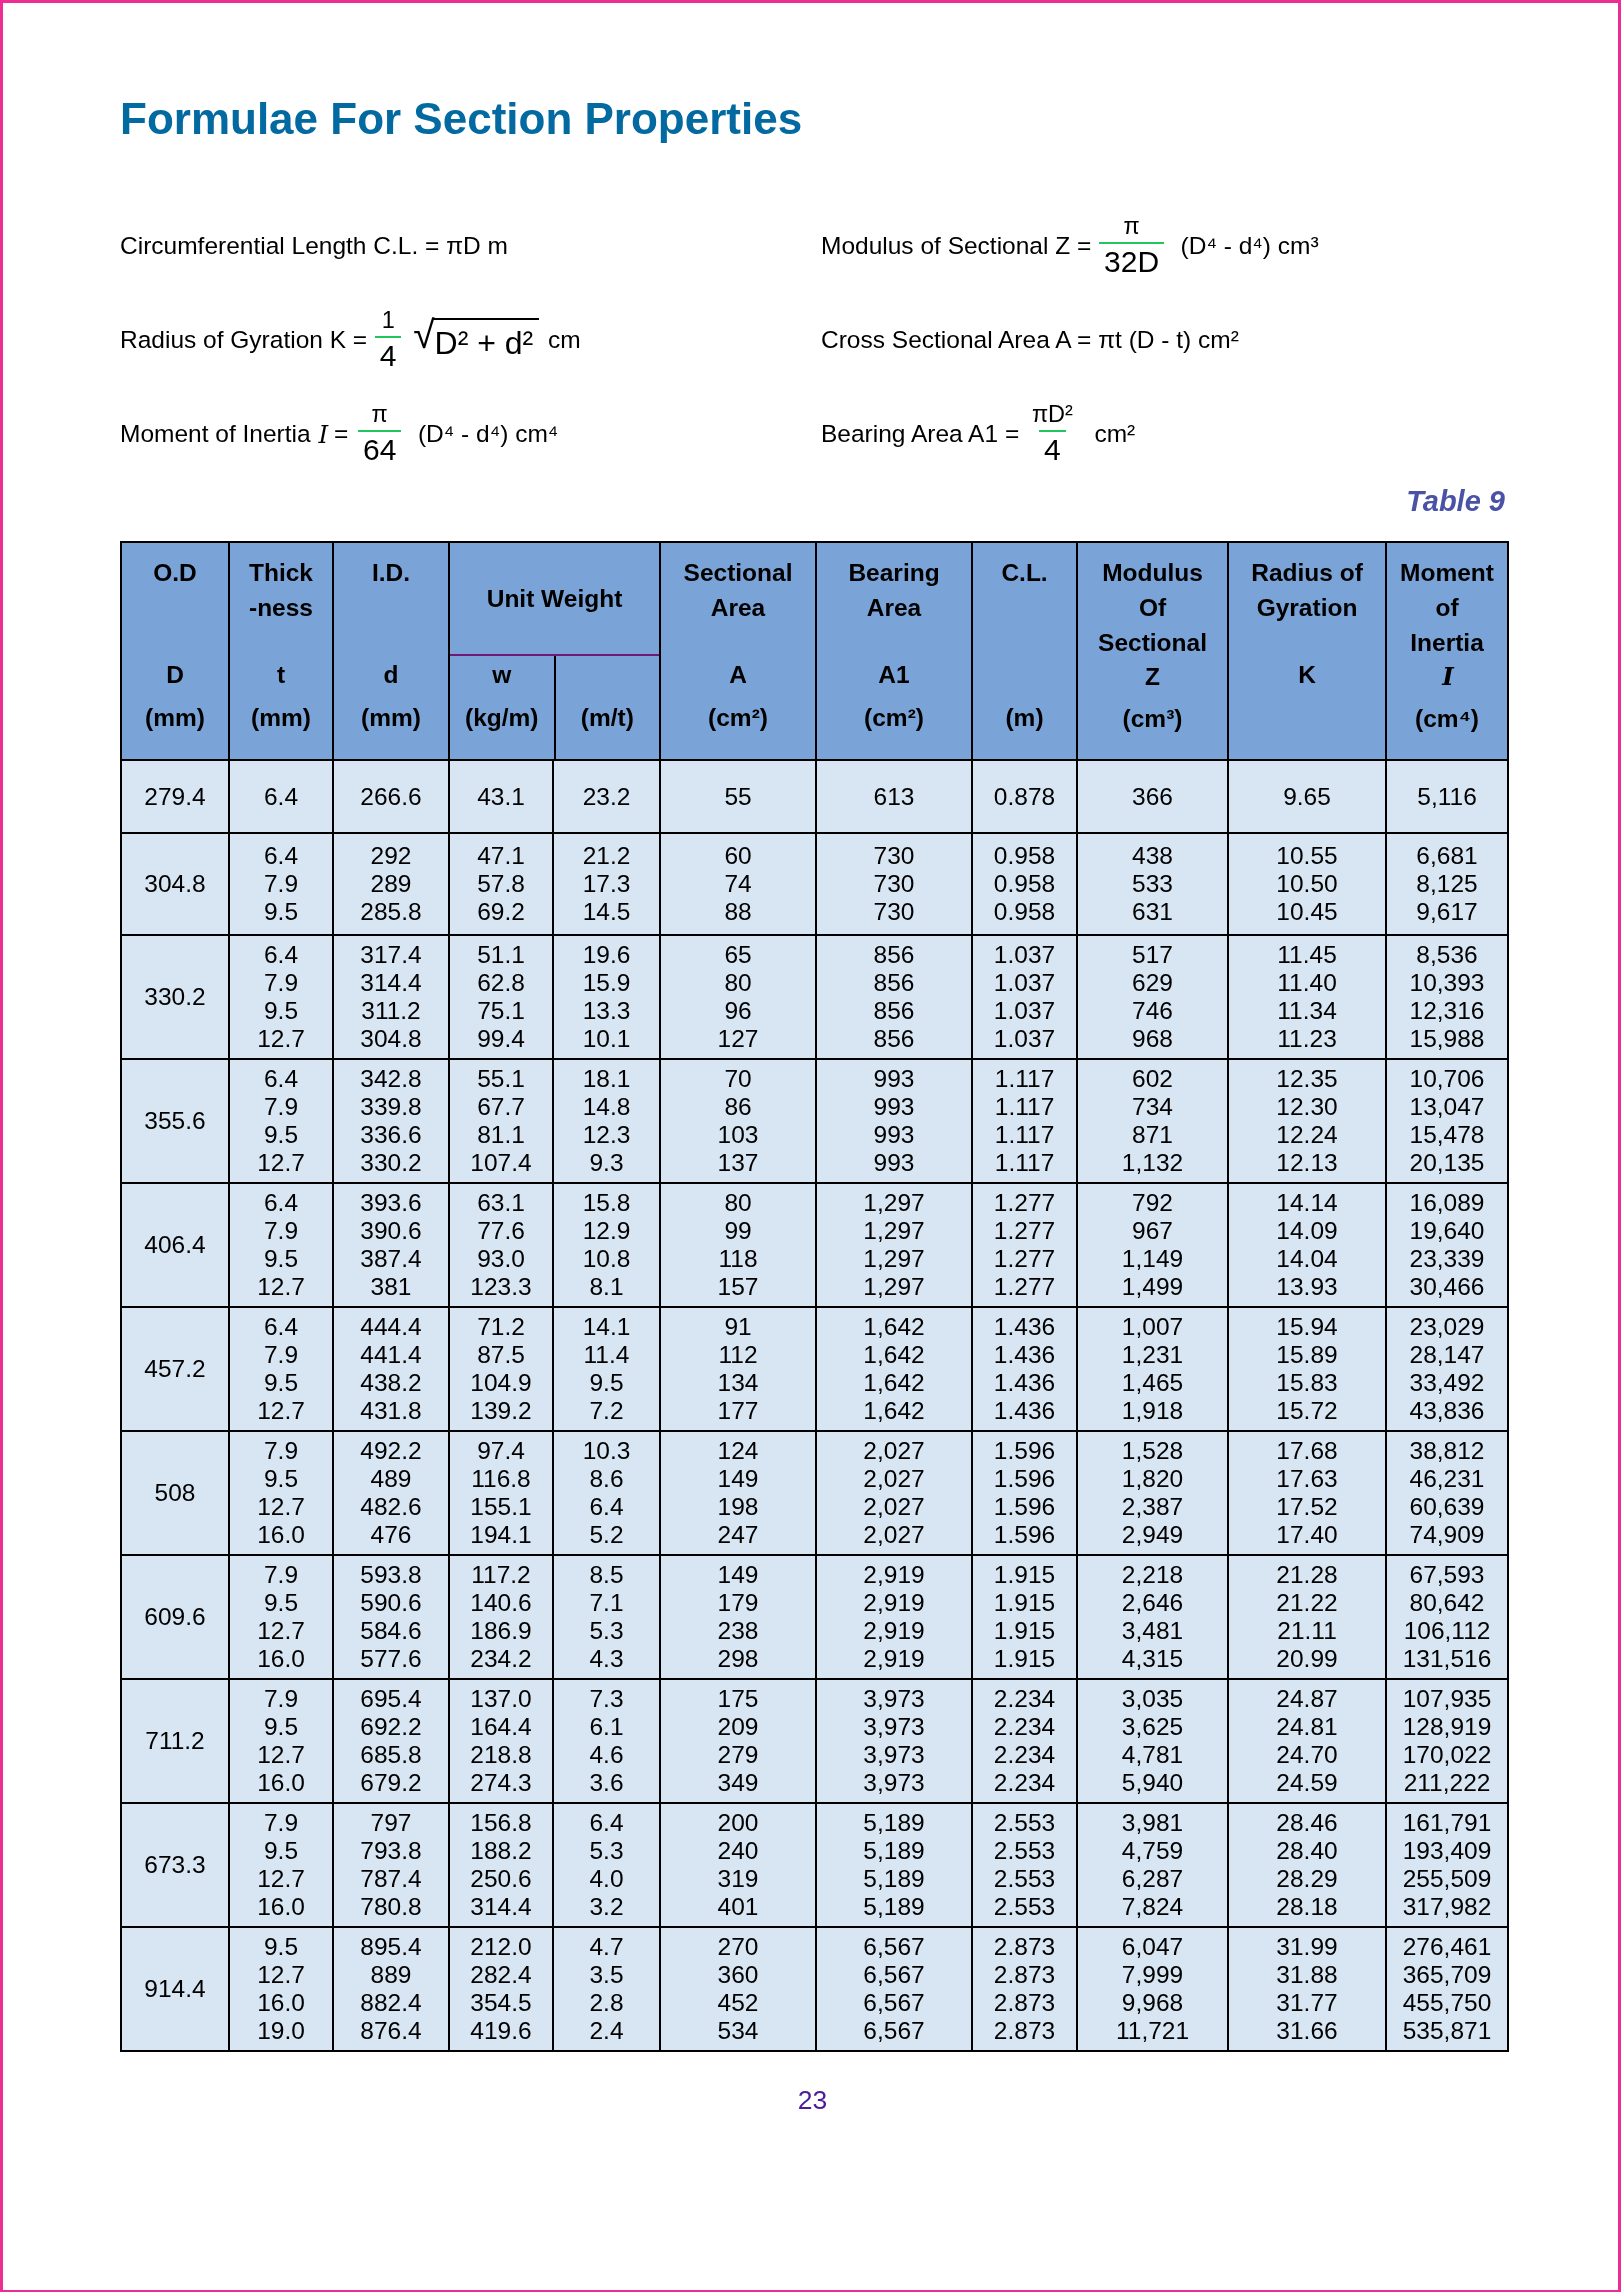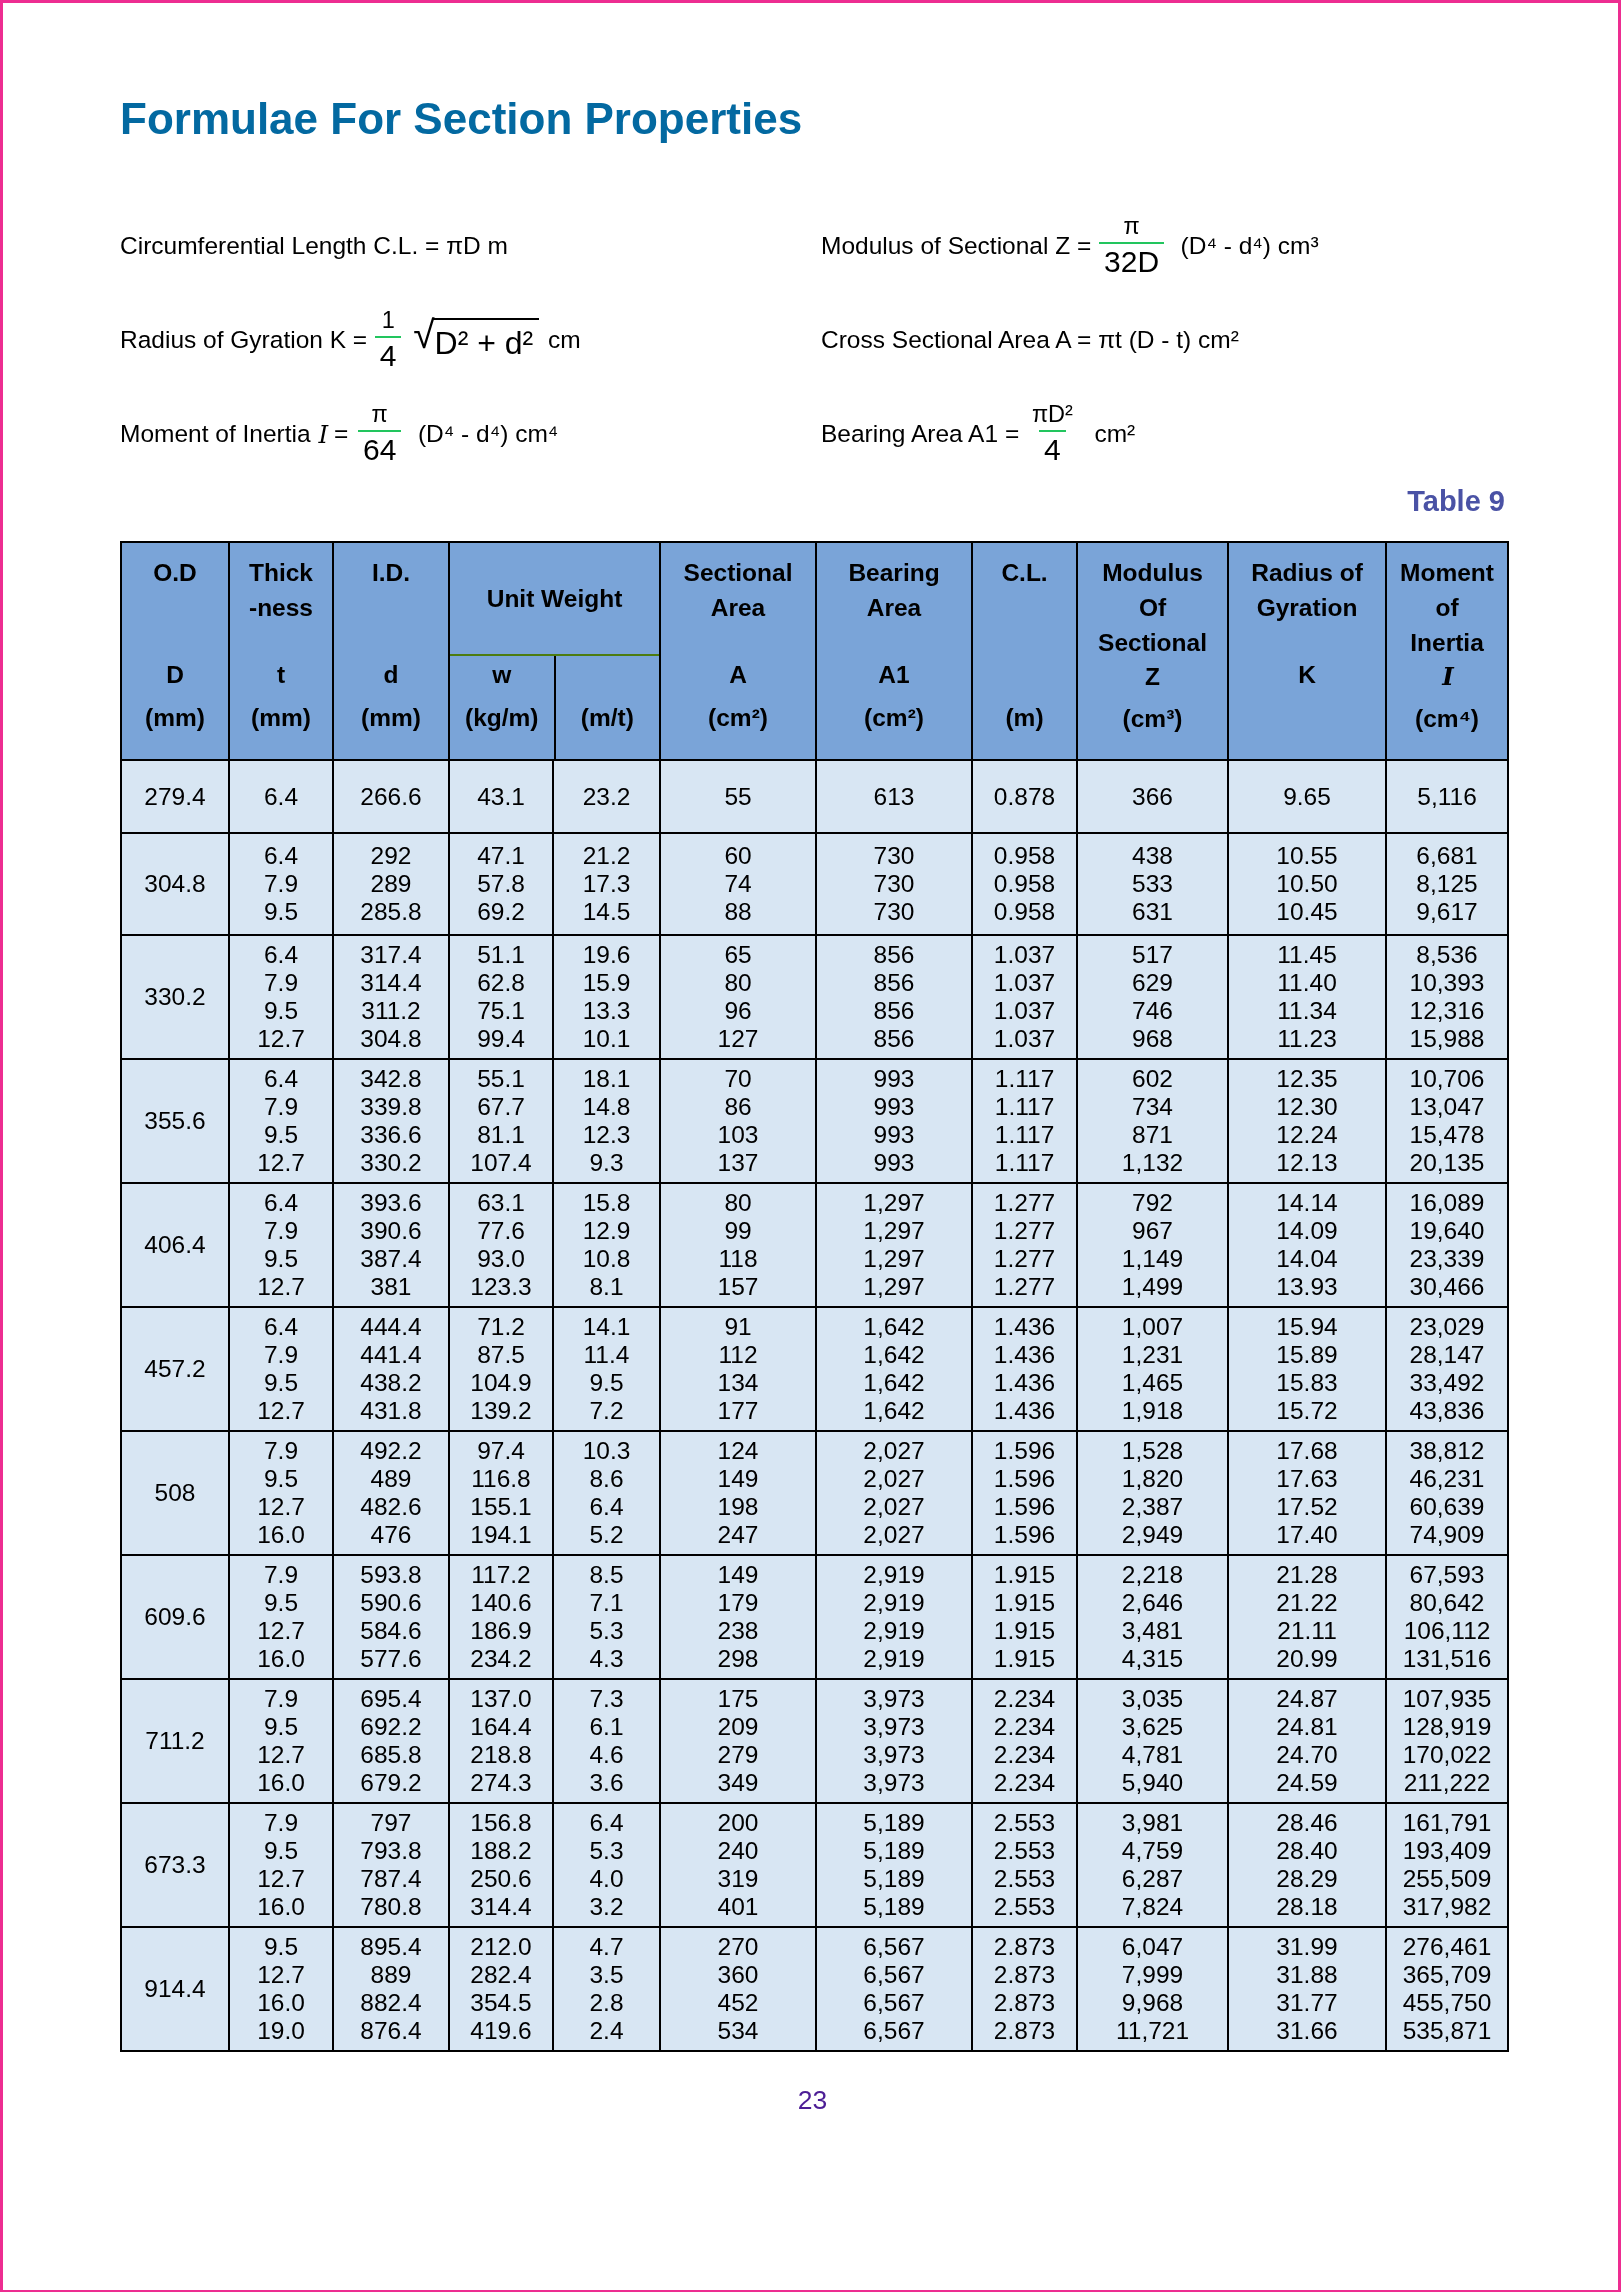--- a/index.html
+++ b/index.html
@@ -18,31 +18,31 @@
   .formula-row .tail { margin-left:8.8px; }
   .frac { display:inline-flex; flex-direction:column; align-items:center; margin:0 7.8px; }
   .frac .num { font-size:23.5px; line-height:1.05; padding:0 4.9px 2.9px; text-align:center; }
   .frac .den { font-size:30px; line-height:1.05; padding:2.9px 4.9px 0; border-top:2px solid #22c55e; text-align:left; }
   .radical { display:inline-flex; align-items:flex-start; margin-left:3.9px; }
   .rad-sign { font-size:39px; line-height:0.9; font-weight:normal; transform:translateY(-1px); }
   .radicand { border-top:2px solid #000; padding:4.9px 5.9px 0 2.9px; margin-left:-2.9px; font-size:32px; }
   .serif-i { font-family:"DejaVu Serif", serif; font-style:italic; padding:0 5.9px 0 7.8px; }
   .eq-sign { padding-right:2px; }
 
-  .table9-label { width:1385px; text-align:right; font-size:29px; font-weight:bold; color:#4a52a5; margin:3.9px 0 23.5px 0; }
+  .table9-label { width:1385px; text-align:right; font-size:29px; font-weight:bold; color:#4a52a5; margin:3.9px 0 23.5px 0;font-style:italic; }
 
   table.props { border-collapse:collapse; table-layout:fixed; width:1385px; border:2.9px solid #000; }
   table.props th, table.props td { border:2px solid #000; border-top-width:2.9px; border-bottom-width:2.9px; padding:0; }
 
   th.hcell { background:#7aa4d8; height:216px; vertical-align:top; font-weight:bold; font-size:24.5px; }
   .hflex { display:flex; flex-direction:column; height:216px; }
   .htop { flex:1; padding-top:11.8px; white-space:pre-line; line-height:35px; text-align:center; }
   .hsym { height:43px; line-height:33px; text-align:center; }
   .hunit { height:51px; line-height:33px; text-align:center; padding-bottom:7.8px; }
-  .uw-top { height:111px; border-bottom:2px solid #4d7c0f; display:flex; align-items:center; justify-content:center; }
+  .uw-top { height:111px; border-bottom:2px solid #701a75; display:flex; align-items:center; justify-content:center; }
   .uw-bottom { flex:1; display:flex; }
   .uw-sub { flex:1; display:flex; flex-direction:column; justify-content:flex-end; }
   .uw-sub.first { border-right:2px solid #000; }
 
   table.props td {
     background:#d8e6f3; text-align:center; vertical-align:middle;
     font-size:24.5px; line-height:28px; white-space:pre-line;
   }
   tr.r1 td { height:71px; }
   tr.r3 td { height:100px; }

